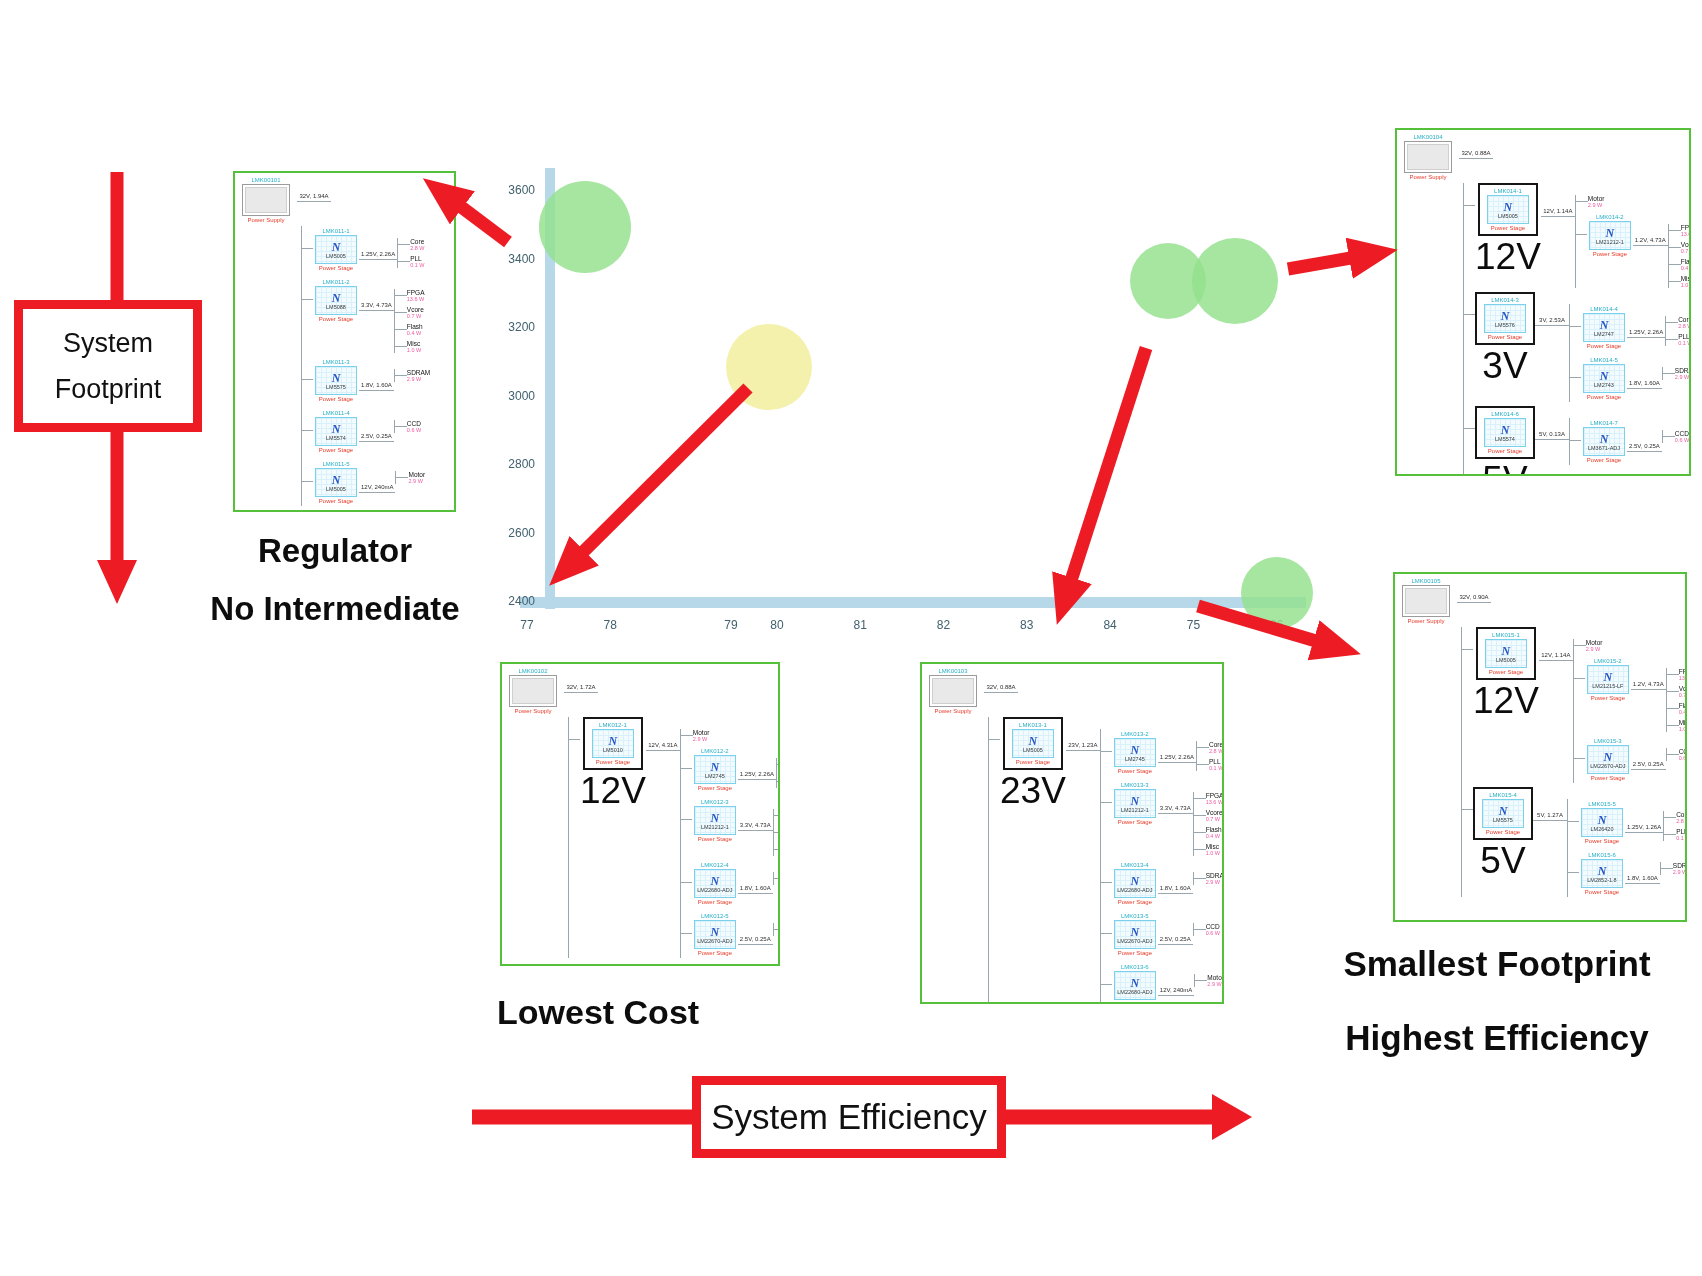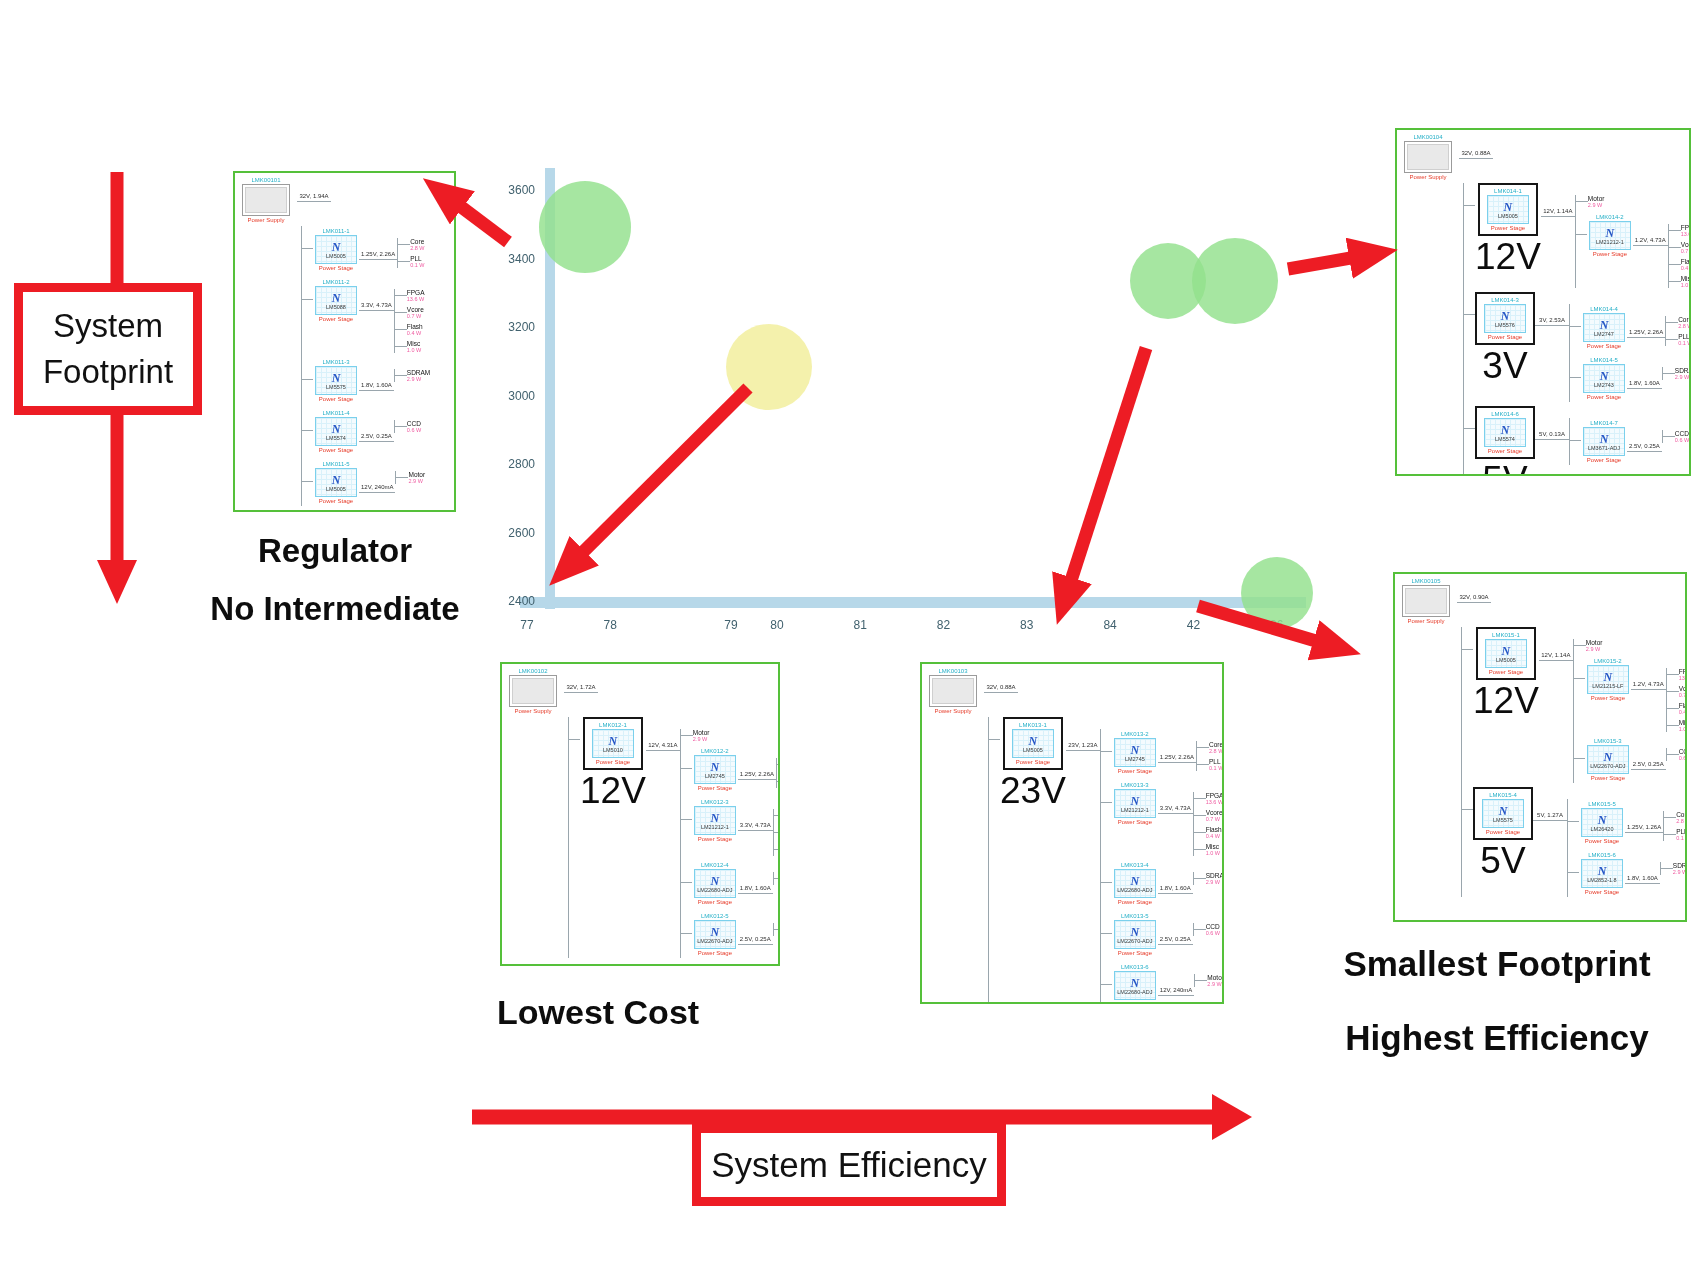--- a/index.html
+++ b/index.html
@@ -13,22 +13,22 @@
   .ytick{position:absolute;width:40px;text-align:right;font-size:12px;color:#41616e;}
   .xtick{position:absolute;width:40px;text-align:center;font-size:12px;color:#41616e;}
   .ytitle{position:absolute;left:443px;top:300px;width:180px;font-size:9.5px;color:#4b7380;
           transform:rotate(-90deg);transform-origin:left top;text-align:center;}
   .bubble{position:absolute;border-radius:50%;opacity:.82;z-index:2;}
 
   
   .arrowlayer{position:absolute;left:0;top:0;z-index:6;pointer-events:none;}
   .redbox{position:absolute;background:#fff;border:9px solid #ed1c24;z-index:7;
           display:flex;flex-direction:column;align-items:center;justify-content:center;}
-  .sf-box{left:14px;top:283px;width:170px;height:114px;font-size:33px;line-height:46px;}
-  .se-box{left:692px;top:1076px;width:296px;height:64px;font-size:35px;margin-top:48px;}
+  .sf-box{left:14px;top:300px;width:170px;height:114px;font-size:27px;line-height:46px;}
+  .se-box{left:692px;top:1076px;width:296px;height:64px;font-size:35px;}
 
   
   .cap{position:absolute;font-weight:700;color:#0d0d0d;z-index:3;}
   .cap1{left:150px;top:522px;width:370px;text-align:center;font-size:33px;line-height:58px;}
   .cap2{left:497px;top:993px;font-size:34px;}
   .cap3{left:1302px;top:944px;width:390px;text-align:center;font-size:35px;}
   .cap4{left:1302px;top:1018px;width:390px;text-align:center;font-size:35px;}
 
   
   .tree{position:absolute;background:#fff;border:2px solid #55c03a;overflow:hidden;z-index:3;}
@@ -88,21 +88,21 @@
     </div>
   <div id="xticks">
       <div class="xtick" style="left: 507px; top: 618px;">77</div>
       <div class="xtick" style="left: 590.3px; top: 618px;">78</div>
       <div class="xtick" style="left: 711px; top: 618px;">79</div>
       <div class="xtick" style="left: 756.9px; top: 618px;">80</div>
       <div class="xtick" style="left: 840.2px; top: 618px;">81</div>
       <div class="xtick" style="left: 923.5px; top: 618px;">82</div>
       <div class="xtick" style="left: 1006.8px; top: 618px;">83</div>
       <div class="xtick" style="left: 1090.1px; top: 618px;">84</div>
-      <div class="xtick" style="left: 1173.4px; top: 618px;">42</div>
+      <div class="xtick" style="left: 1173.4px; top: 618px;">75</div>
       <div class="xtick" style="left: 1256.7px; top: 618px;">86</div>
     </div>
   <div id="bubbles">
       <div class="bubble" style="left: 539.31px; top: 180.675px; height: 92px; width: 92px; background: rgb(146, 225, 140);"></div>
       <div class="bubble" style="left: 725.57px; top: 324.1px; height: 86px; width: 86px; background: rgb(242, 238, 154);"></div>
       <div class="bubble" style="left: 1130.41px; top: 243.475px; height: 76px; width: 76px; background: rgb(146, 225, 140);"></div>
       <div class="bubble" style="left: 1192.05px; top: 238.475px; height: 86px; width: 86px; background: rgb(146, 225, 140);"></div>
       <div class="bubble" style="left: 1240.7px; top: 557.15px; height: 72px; width: 72px; background: rgb(146, 225, 140);"></div>
     </div>
 

